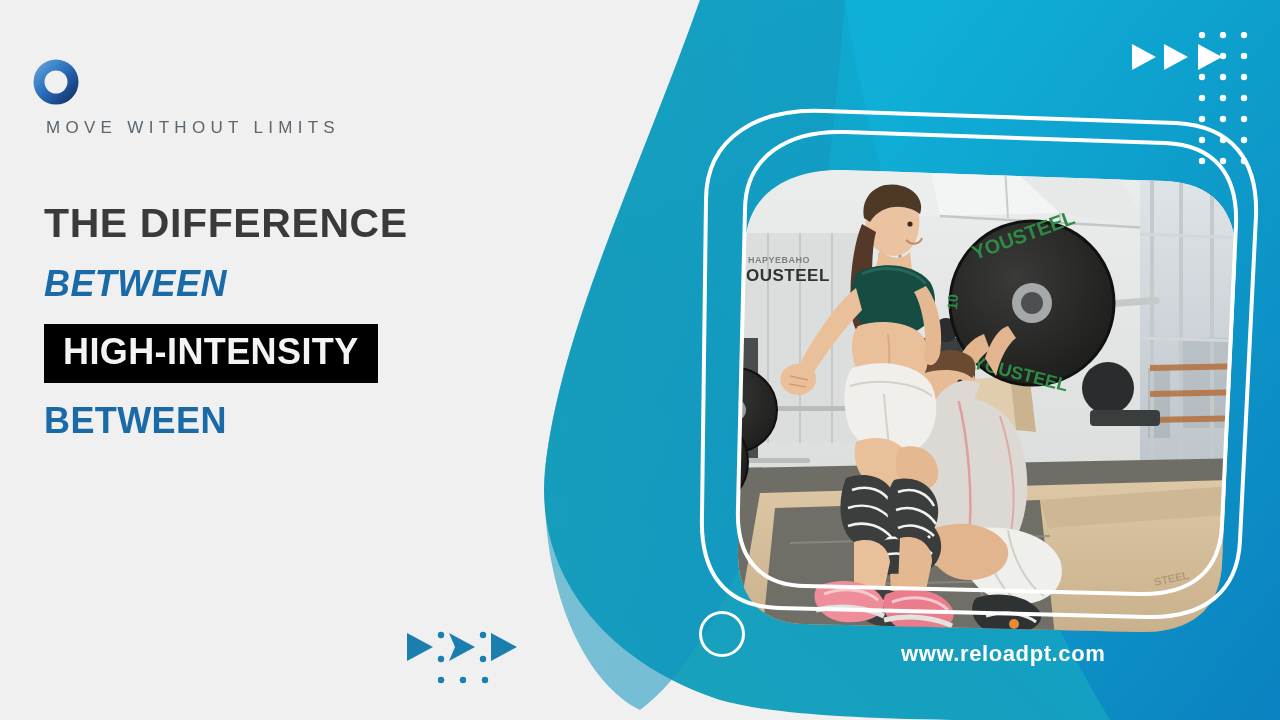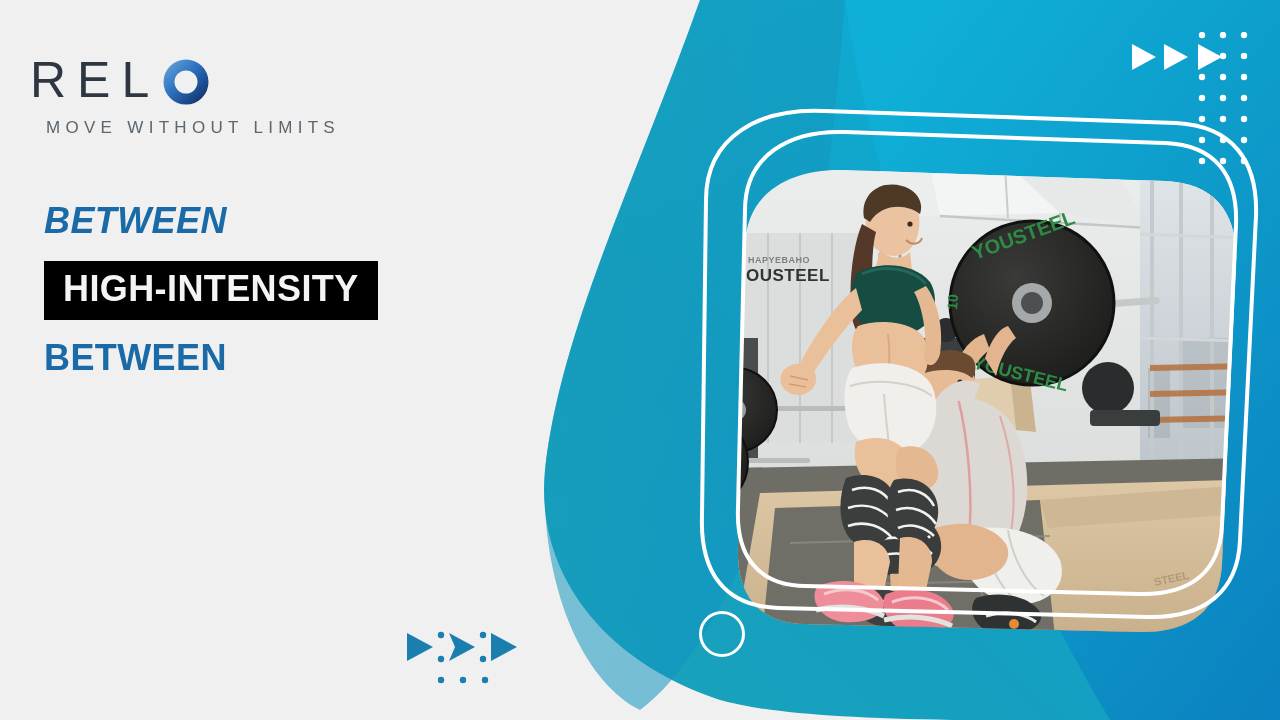--- a/index.html
+++ b/index.html
@@ -506,39 +506,39 @@
                L 1240 540
                C 1238 592, 1204 618, 1148 617
                L 778 608
                C 724 606, 700 572, 702 516
                Z" fill="none" stroke="#ffffff" stroke-width="4" stroke-linejoin="round"></path>
     </svg>
   </div>
 
   <div class="logo-block">
     <div class="logo-word">
-      <span>REL</span>
       <span class="logo-ring">
         <svg viewBox="0 0 46 46" xmlns="http://www.w3.org/2000/svg" width="46" height="46">
           <defs>
             <linearGradient id="ringG" x1="0" y1="0" x2="1" y2="1">
               <stop offset="0%" stop-color="#5b9bd5"></stop>
               <stop offset="40%" stop-color="#2f74c0"></stop>
               <stop offset="75%" stop-color="#1c4f94"></stop>
               <stop offset="100%" stop-color="#15386e"></stop>
             </linearGradient>
           </defs>
           <circle cx="23" cy="23" r="17" fill="none" stroke="url(#ringG)" stroke-width="11"></circle>
         </svg>
       </span>
     </div>
     <div class="logo-tagline">MOVE WITHOUT LIMITS</div>
   </div>
 
   <div class="headline">
+    <div class="hl-line hl-dark">THE DIFFERENCE</div>
     <div class="hl-line hl-blue hl-between">BETWEEN</div>
     <div class="hl-hilite-wrap">
       <span class="hl-hilite">HIGH-INTENSITY</span>
     </div>
     <div class="hl-line hl-blue">BETWEEN</div>
   </div>
 
   <div class="deco-bottom">
     <svg width="120" height="62" viewBox="0 0 120 62" xmlns="http://www.w3.org/2000/svg">
       <g fill="#1a7fae">
@@ -603,14 +603,15 @@
           <circle cx="93" cy="129" r="3.2"></circle>
           <circle cx="114" cy="129" r="3.2"></circle>
           <circle cx="135" cy="129" r="3.2"></circle>
         </g>
       </g>
     </svg>
   </div>
 
   <div class="circle-accent"></div>
 
+  <div class="site-url">www.reloadpt.com</div>
 
 </div>
 
 </body></html>

